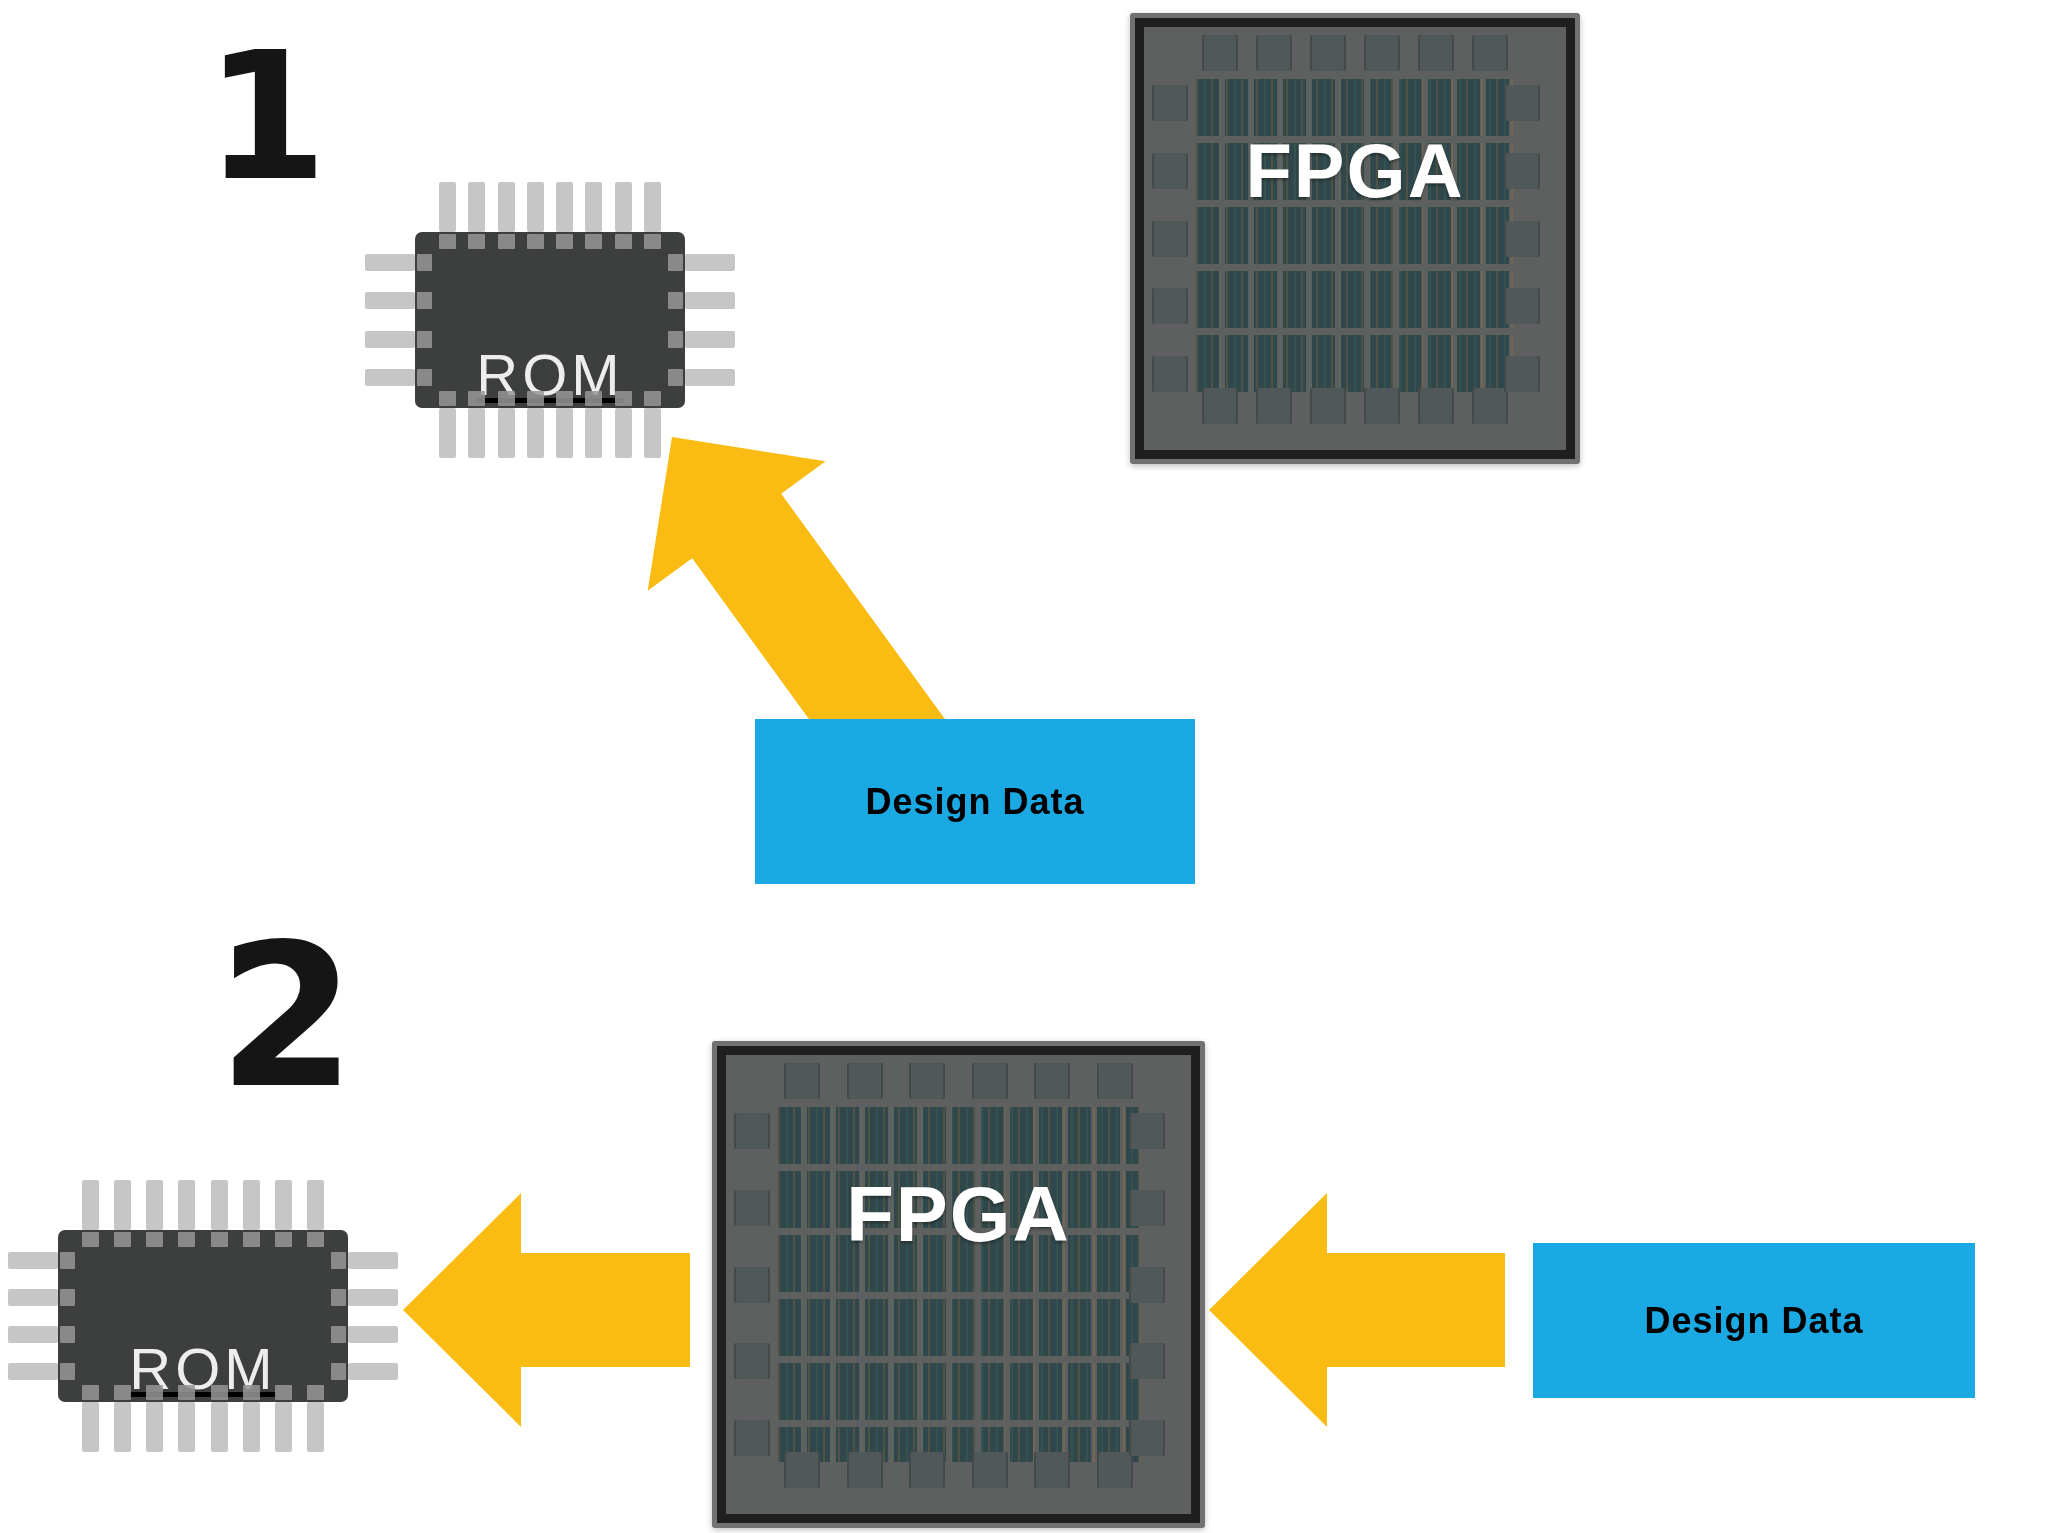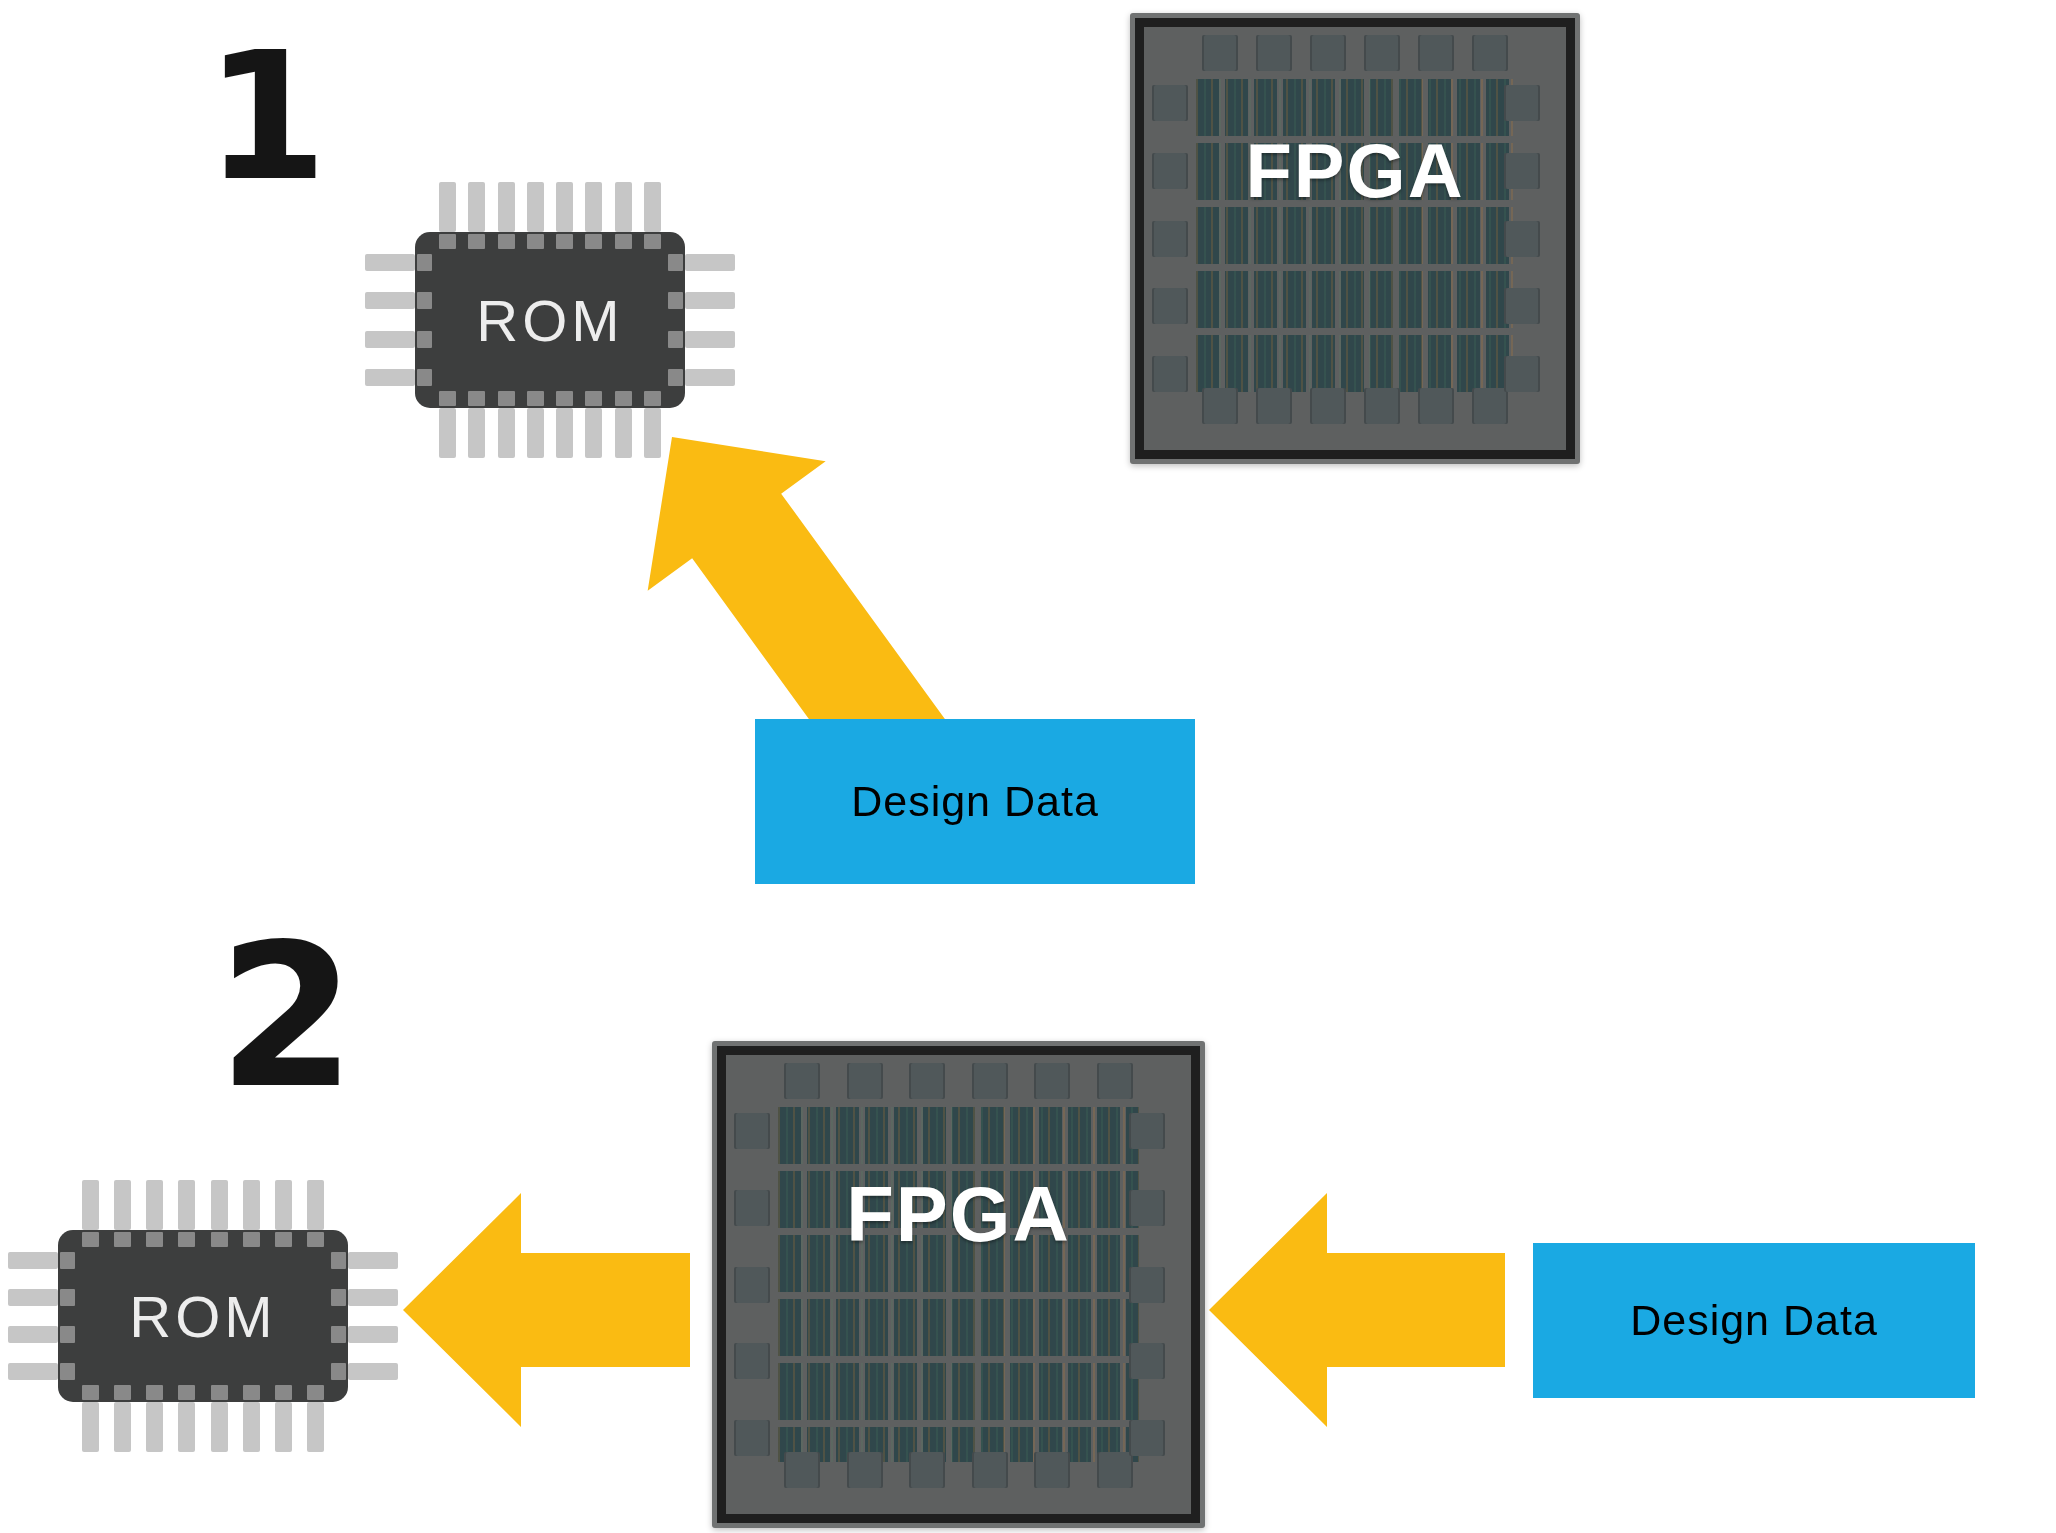--- a/index.html
+++ b/index.html
@@ -12,22 +12,22 @@
   .step-num {
     position:absolute; line-height:1; color:var(--step-number,#151515);
     font-family:"DejaVu Sans", sans-serif; font-weight:bold;
   }
   #step1-num { left:205px; top:30px;  font-size:176px; }
   #step2-num { left:218px; top:918px; font-size:198px; }
 
   
   .rom { position:absolute; z-index:2; }
   .rom-body {
-    position:absolute; background:var(--rom-body,#3d3e3e); border-radius:15px;
-    display:flex; align-items:center; justify-content:center;
+    position:absolute; background:var(--rom-body,#3d3e3e); border-radius:7px;
+    display:flex; align-items:flex-end; justify-content:center;text-decoration:underline;
   }
   .rom-label {
     color:var(--rom-text,#ededed); letter-spacing:4px; font-size:58px; font-weight:400;
   }
   .rom-pin { position:absolute; background:var(--rom-pin,#c6c6c6); border-radius:2px; }
   .rom-nub { position:absolute; background:#969696; opacity:.85; border-radius:1px; }
 
   
   .fpga {
     position:absolute; z-index:2; box-sizing:border-box;
@@ -63,21 +63,21 @@
   
   .arrows { position:absolute; left:0; top:0; z-index:1; overflow:visible; }
   .arrow  { fill:var(--arrow,#fabb12); }
 
   
   .data-box {
     position:absolute; z-index:3; background:var(--data-box-bg,#1aa9e3);
     display:flex; align-items:center; justify-content:center;
   }
   .data-box-label {
-    color:var(--data-box-text,#000); font-weight:normal; font-size:43px; letter-spacing:1px;
+    color:var(--data-box-text,#000); font-weight:bold; font-size:36px; letter-spacing:1px;
   }
   #data-box-1 { left:755px;  top:719px;  width:440px; height:165px; }
   #data-box-2 { left:1533px; top:1243px; width:442px; height:155px; }
 </style>
 </head>
 <body>
 
 <div class="canvas">
 
   <div class="step-num" id="step1-num">1</div>

